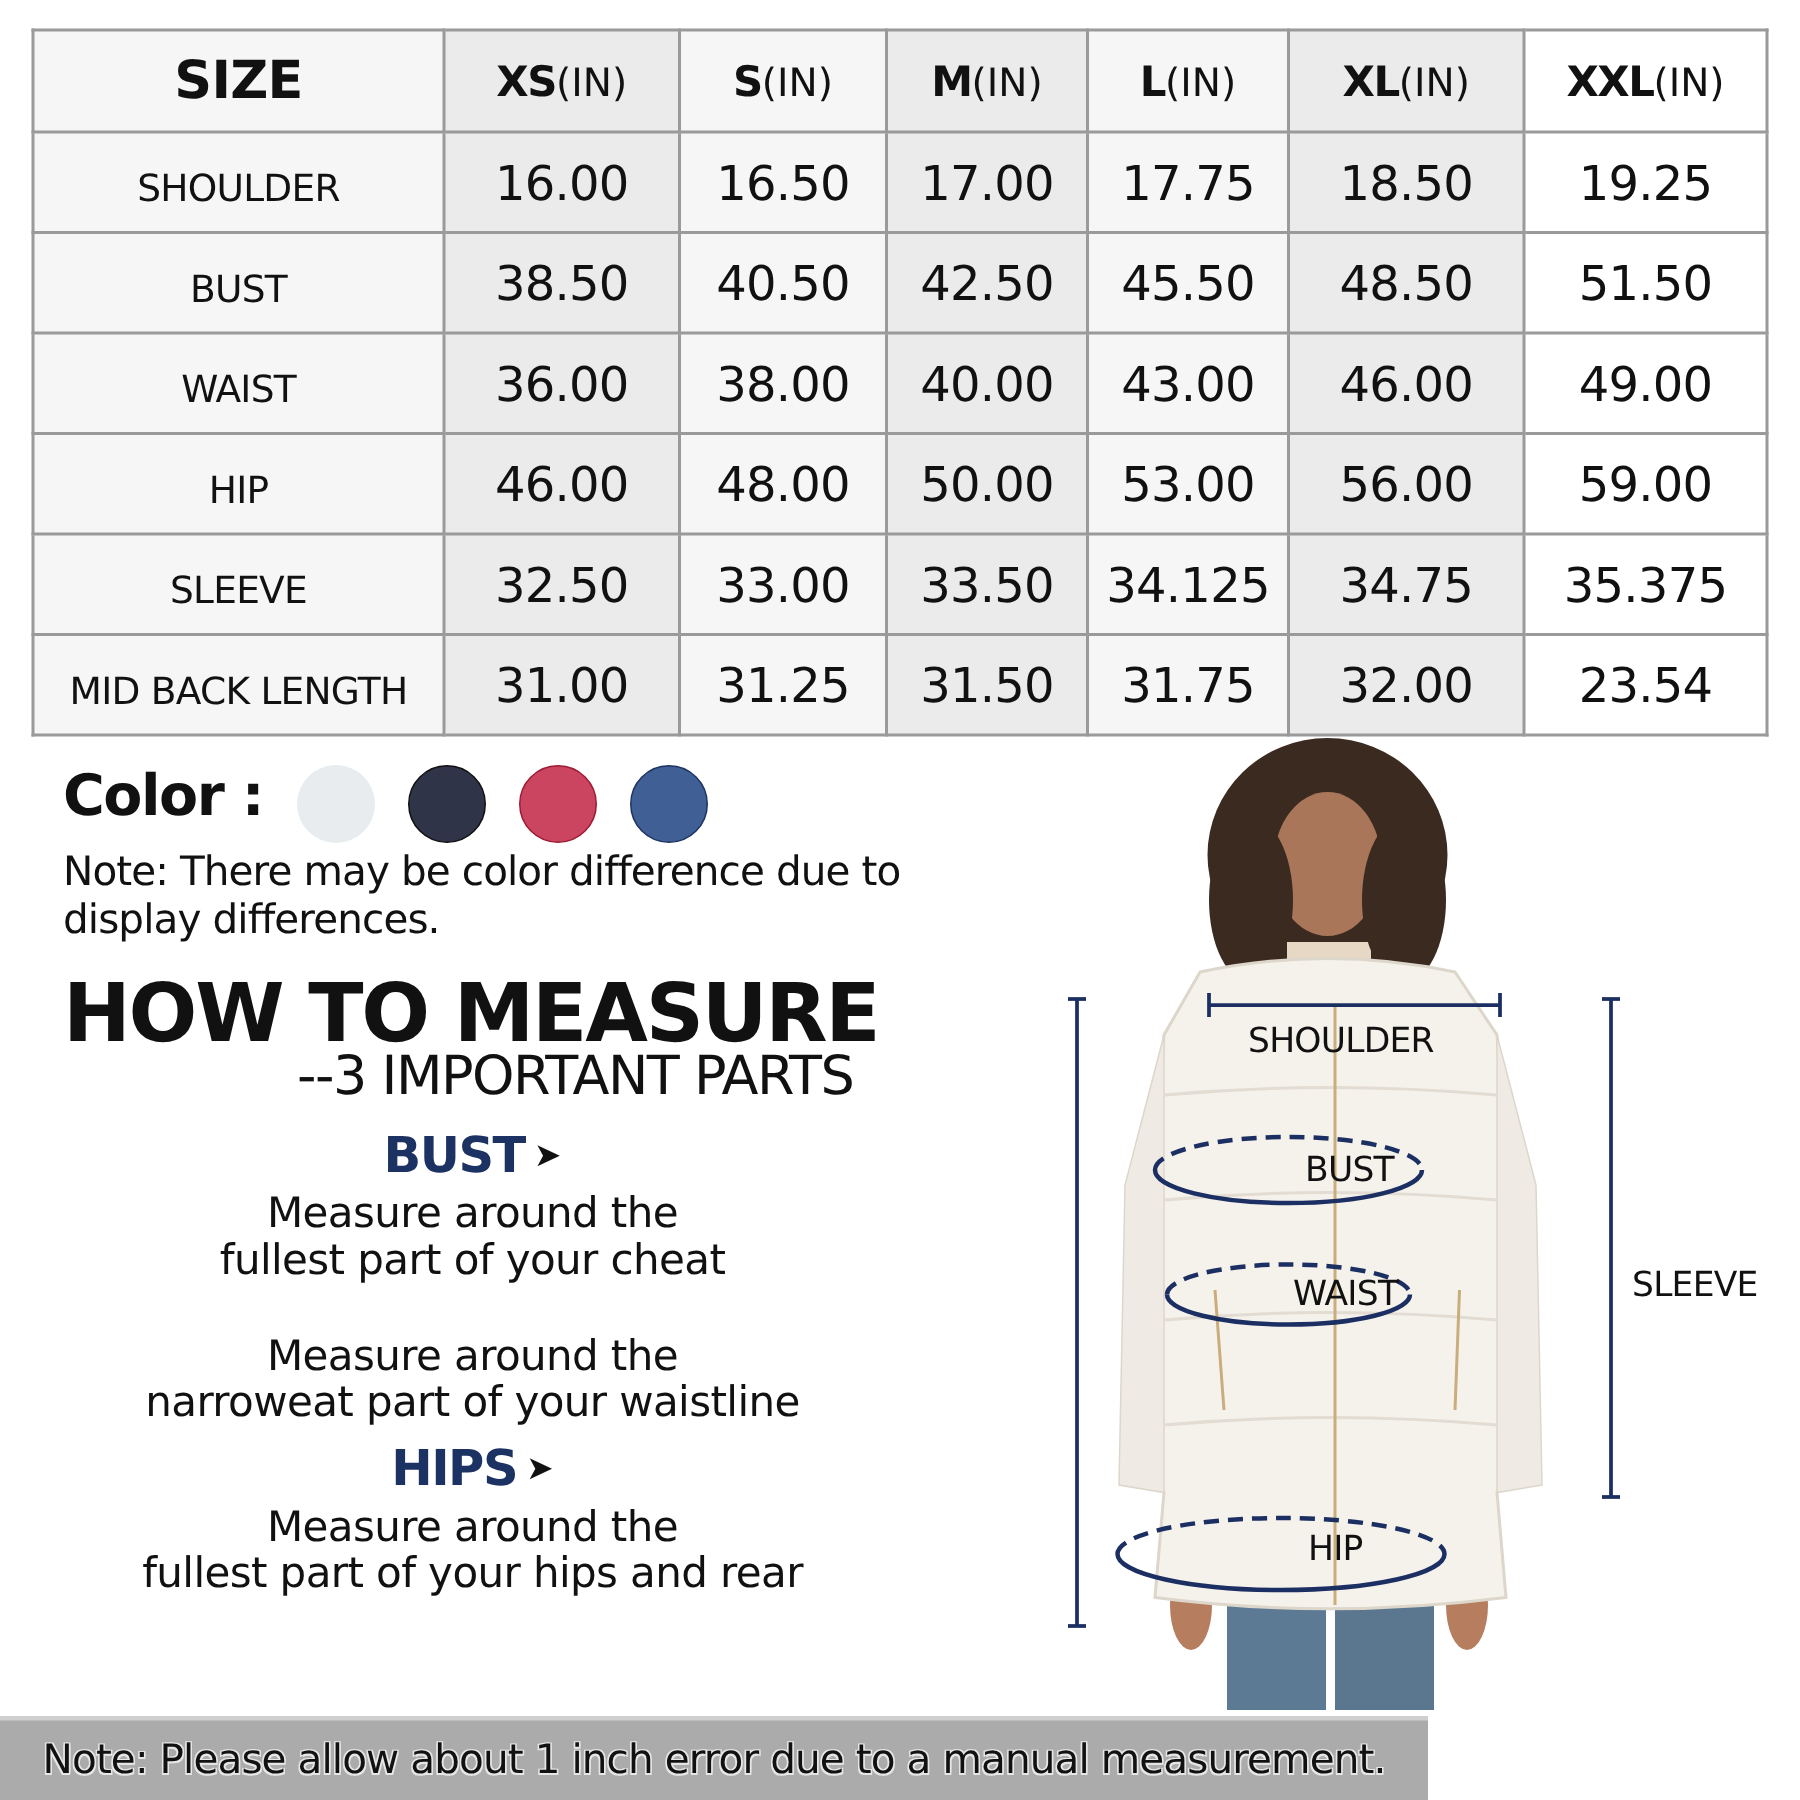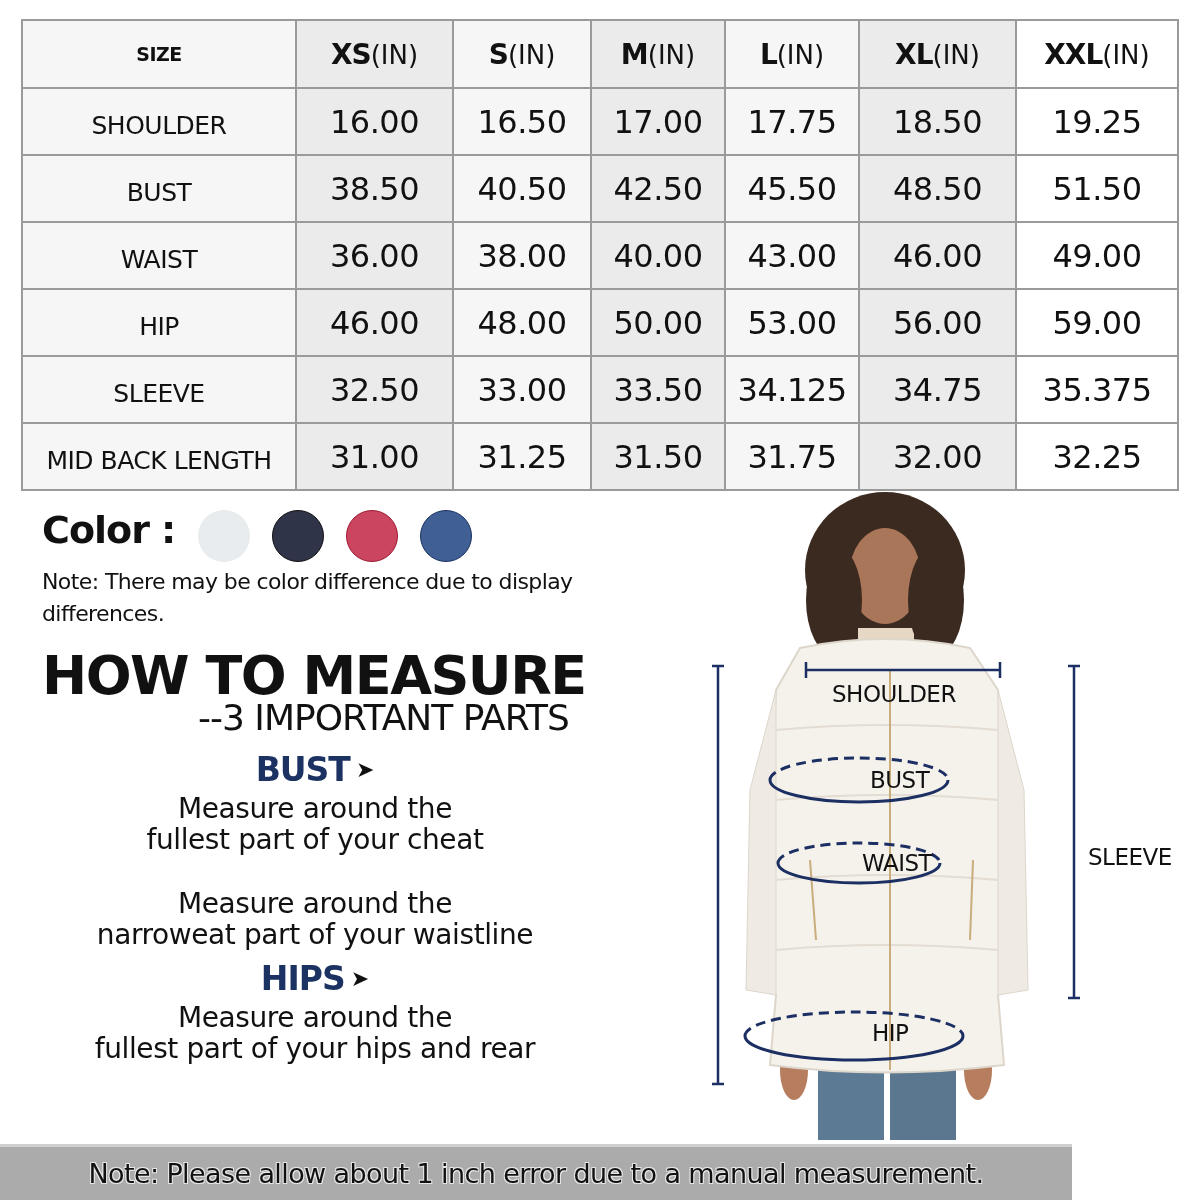--- a/index.html
+++ b/index.html
@@ -24,37 +24,37 @@
   .col-s  { width: 138px; }
   .col-m  { width: 134px; }
   .col-l  { width: 134px; }
   .col-xl { width: 157px; }
   .col-xxl{ width: 162px; }
 
   .bg-light { background: #f6f6f6; }
   .bg-mid   { background: #ebebeb; }
   .bg-white { background: #ffffff; }
 
-  .hdr-size { font-weight: bold; font-size: 19px; letter-spacing: -0.5px; }
+  .hdr-size { font-weight: bold; font-size: 35px; letter-spacing: -0.5px; }
   .hdr-code { font-weight: bold; font-size: 28px; letter-spacing: -1px; }
   .hdr-unit { font-size: 26px; font-weight: normal; }
   .row-label { font-weight: bold; font-size: 25px; letter-spacing: -0.5px; padding-top: 8px; }
   .cell-val { font-size: 32px; letter-spacing: -0.5px; margin-top: 31px; }
 
   
   .color-label {
     position: absolute; left: 42px; top: 508px;
     font-weight: bold; font-size: 38px; letter-spacing: -1px;
   }
   .swatch {
     position: absolute; top: 510px; width: 52px; height: 52px; border-radius: 50%;
   }
   .note-color {
     position: absolute; left: 42px; top: 566px; width: 590px;
-    font-size: 22px; line-height: 32px; letter-spacing: -0.6px;
+    font-size: 27px; line-height: 32px; letter-spacing: -0.6px;
   }
 
   
   .htm-title {
     position: absolute; left: 42px; top: 644px;
     font-weight: bold; font-size: 54px; letter-spacing: -1.5px;
   }
   .htm-subtitle {
     position: absolute; left: 198px; top: 697px;
     font-size: 36px; letter-spacing: -1px;
@@ -71,21 +71,21 @@
   }
 
   
   .figure { position: absolute; left: 580px; top: 490px; width: 600px; height: 650px; }
   .fig-label {
     position: absolute; font-size: 23px; letter-spacing: -0.5px; color: #111; text-align: center; line-height: 26px;
   }
 
   
   .bottom-bar {
-    position: absolute; left: 0; top: 1144px; width: 1072px; height: 56px;
+    position: absolute; left: 0; top: 1144px; width: 952px; height: 56px;
     background: #ababab; border-top: 3px solid #cfcfcf;
     display: flex; align-items: center; justify-content: center;
   }
   .bottom-note {
     font-size: 27px; color: #111; letter-spacing: -0.6px;
     text-shadow: 1px 1px 0 #e6e6e6, -1px -1px 0 #e6e6e6, 1px -1px 0 #e6e6e6, -1px 1px 0 #e6e6e6;
   }
 </style>
 </head>
 <body>
@@ -155,21 +155,21 @@
     <td class="bg-mid cell-val">34.75</td>
     <td class="bg-white cell-val">35.375</td>
   </tr>
   <tr>
     <td class="bg-light row-label">MID BACK LENGTH</td>
     <td class="bg-mid cell-val">31.00</td>
     <td class="bg-light cell-val">31.25</td>
     <td class="bg-mid cell-val">31.50</td>
     <td class="bg-light cell-val">31.75</td>
     <td class="bg-mid cell-val">32.00</td>
-    <td class="bg-white cell-val">32.25</td>
+    <td class="bg-white cell-val">23.54</td>
   </tr>
 </tbody>
   </table>
 
 <div class="color-label">Color :</div>
 <div class="swatch" style="left:198px; background:#e8ecee;"></div>
 <div class="swatch" style="left:272px; background:#2f3448; border:1px solid #111;"></div>
 <div class="swatch" style="left:346px; background:#cc4560; border:1px solid #9c1a33;"></div>
 <div class="swatch" style="left:420px; background:#3f5f95; border:1px solid #1d3363;"></div>
 <div class="note-color">Note: There may be color difference due to display differences.</div>

